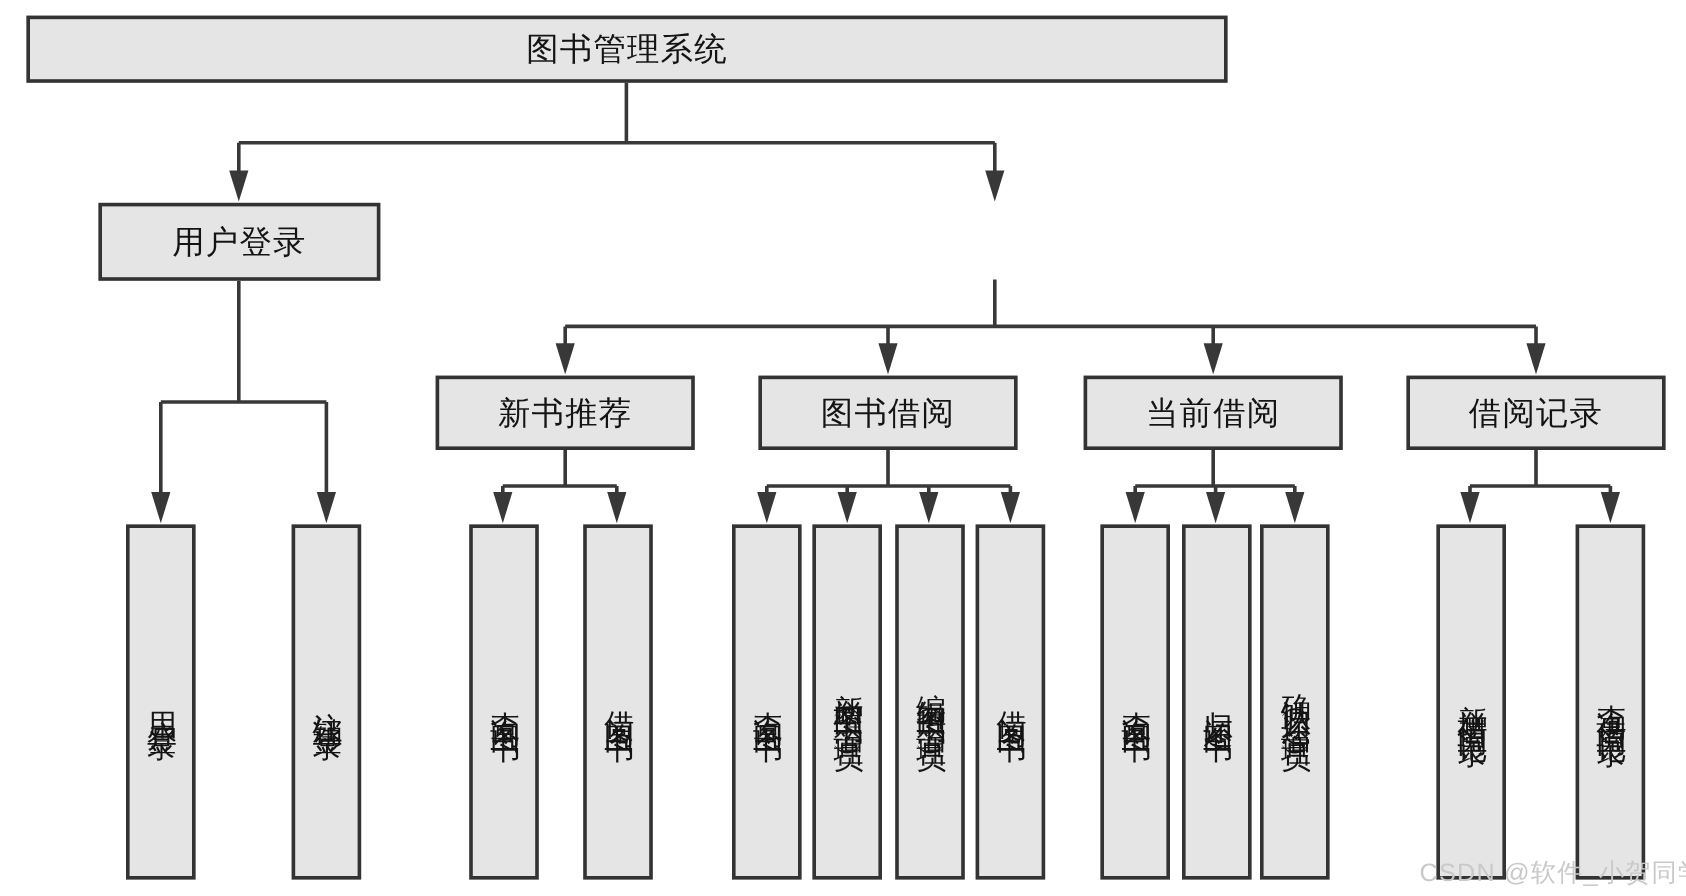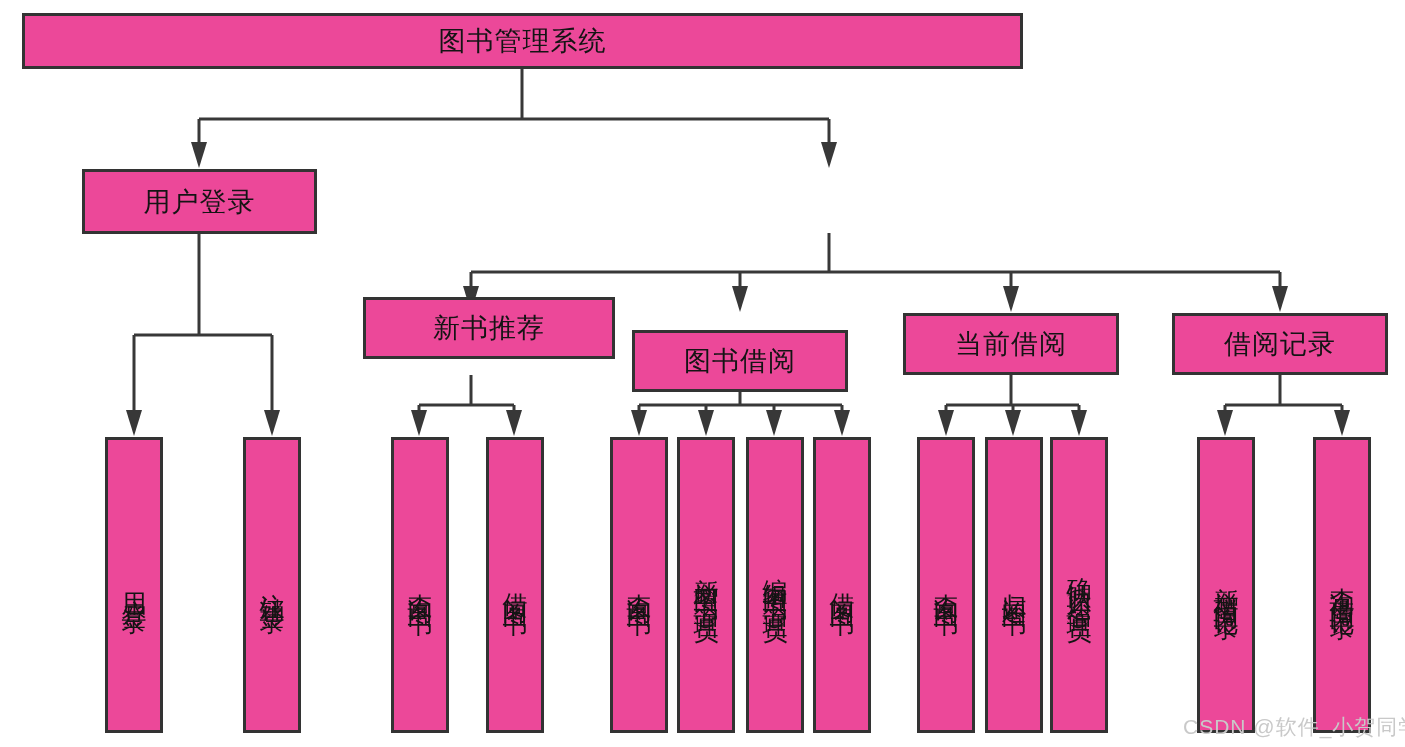--- a/index.html
+++ b/index.html
@@ -18,21 +18,21 @@
   #connectors {
     position: absolute;
     left: 0;
     top: 0;
     width: 1405px;
     height: 747px;
   }
   .node {
     position: absolute;
     box-sizing: border-box;
-    background: #ec4899;
+    background: #e5e5e5;
     border: 3px solid #333333;
     color: #141414;
     display: flex;
     align-items: center;
     justify-content: center;
   }
   .hbox {
     font-size: 27px;
     letter-spacing: 1px;
     white-space: nowrap;
@@ -89,22 +89,22 @@
       <polygon points="1071,410 1087,410 1079,436"></polygon>
       <polygon points="1217,410 1233,410 1225,436"></polygon>
       <polygon points="1334,410 1350,410 1342,436"></polygon>
     </g>
   </svg>
 
   <div class="node hbox" style="left:22px; top:13px; width:1001px; height:56px;">图书管理系统</div>
 
   <div class="node hbox" style="left:82px; top:169px; width:235px; height:65px;">用户登录</div>
 
-  <div class="node hbox" style="left:363px; top:297px; width:252px; height:62px;">新书推荐</div>
-  <div class="node hbox" style="left:632px; top:313px; width:216px; height:62px;margin-top:17px;">图书借阅</div>
+  <div class="node hbox" style="left:363px; top:313px; width:216px; height:62px;">新书推荐</div>
+  <div class="node hbox" style="left:632px; top:313px; width:216px; height:62px;">图书借阅</div>
   <div class="node hbox" style="left:903px; top:313px; width:216px; height:62px;">当前借阅</div>
   <div class="node hbox" style="left:1172px; top:313px; width:216px; height:62px;">借阅记录</div>
 
   <div class="node vbox" style="left:105px; top:437px; width:58px; height:296px;">用户登录</div>
   <div class="node vbox" style="left:243px; top:437px; width:58px; height:296px;">注销登录</div>
 
   <div class="node vbox" style="left:391px; top:437px; width:58px; height:296px;">查询图书</div>
   <div class="node vbox" style="left:486px; top:437px; width:58px; height:296px;">借阅图书</div>
 
   <div class="node vbox" style="left:610px; top:437px; width:58px; height:296px;">查询图书</div>

